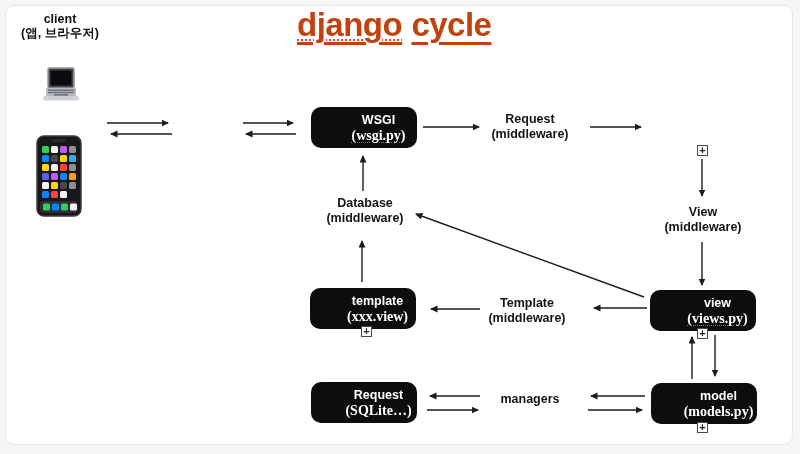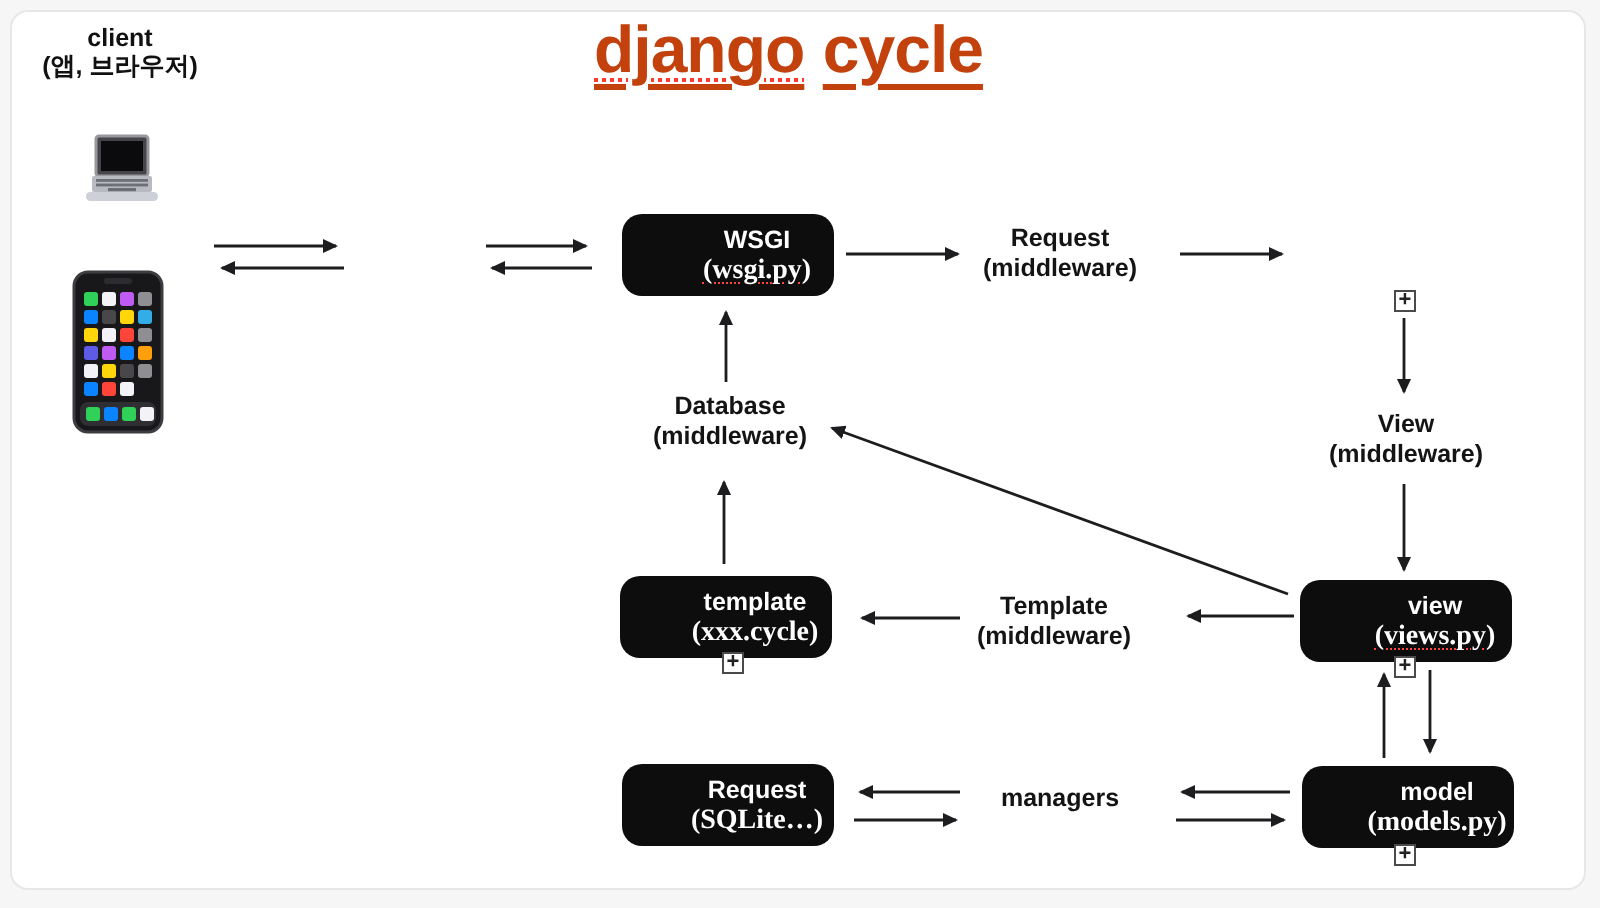--- a/index.html
+++ b/index.html
@@ -133,21 +133,21 @@
       <rect x="34" y="68.5" width="7" height="7" rx="1.5" fill="#f2f2f7"></rect>
     </g>
   </svg>
 
   <div class="node" style="left:311px;top:107px">
     <span class="nt">WSGI</span>
     <span class="ns spell">(wsgi.py)</span>
   </div>
   <div class="node" style="left:310px;top:288px">
     <span class="nt">template</span>
-    <span class="ns">(xxx.cycle)</span>
+    <span class="ns">(xxx.view)</span>
   </div>
   <div class="node" style="left:650px;top:290px">
     <span class="nt">view</span>
     <span class="ns spell">(views.py)</span>
   </div>
   <div class="node" style="left:311px;top:382px">
     <span class="nt">Request</span>
     <span class="ns">(SQLite…)</span>
   </div>
   <div class="node" style="left:651px;top:383px">

